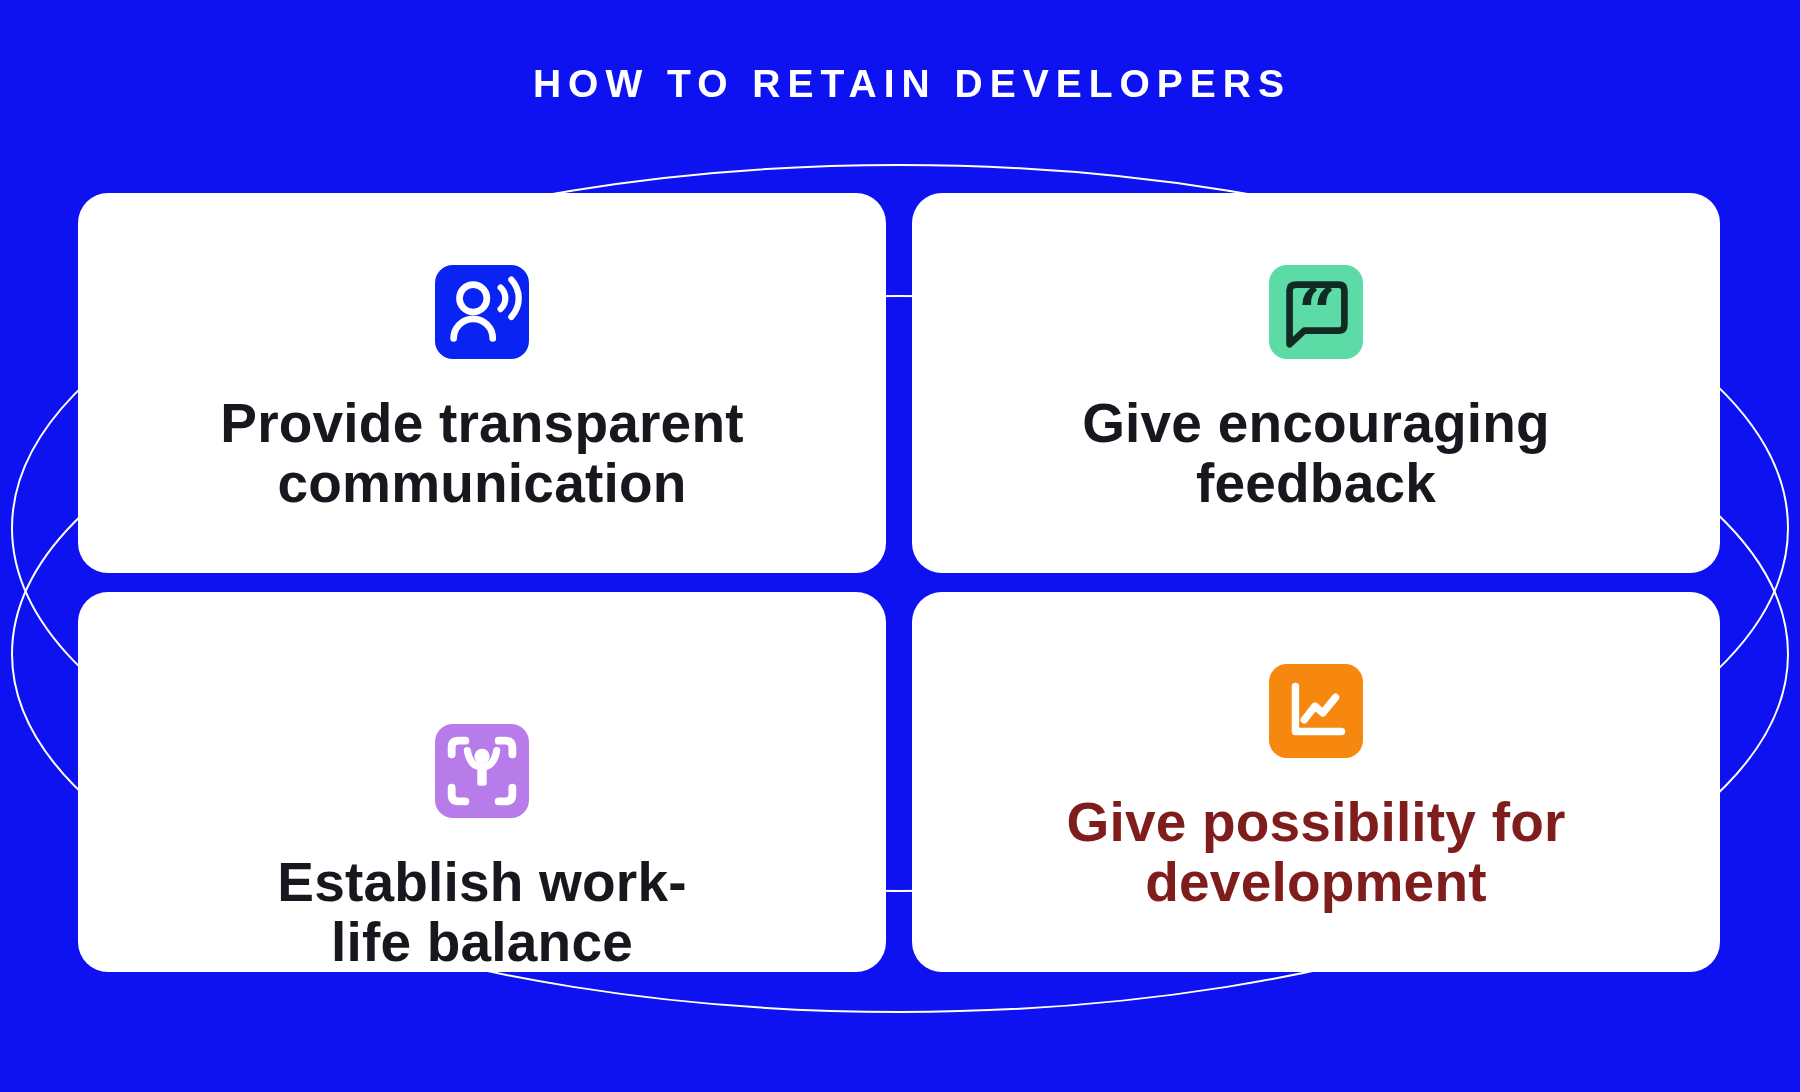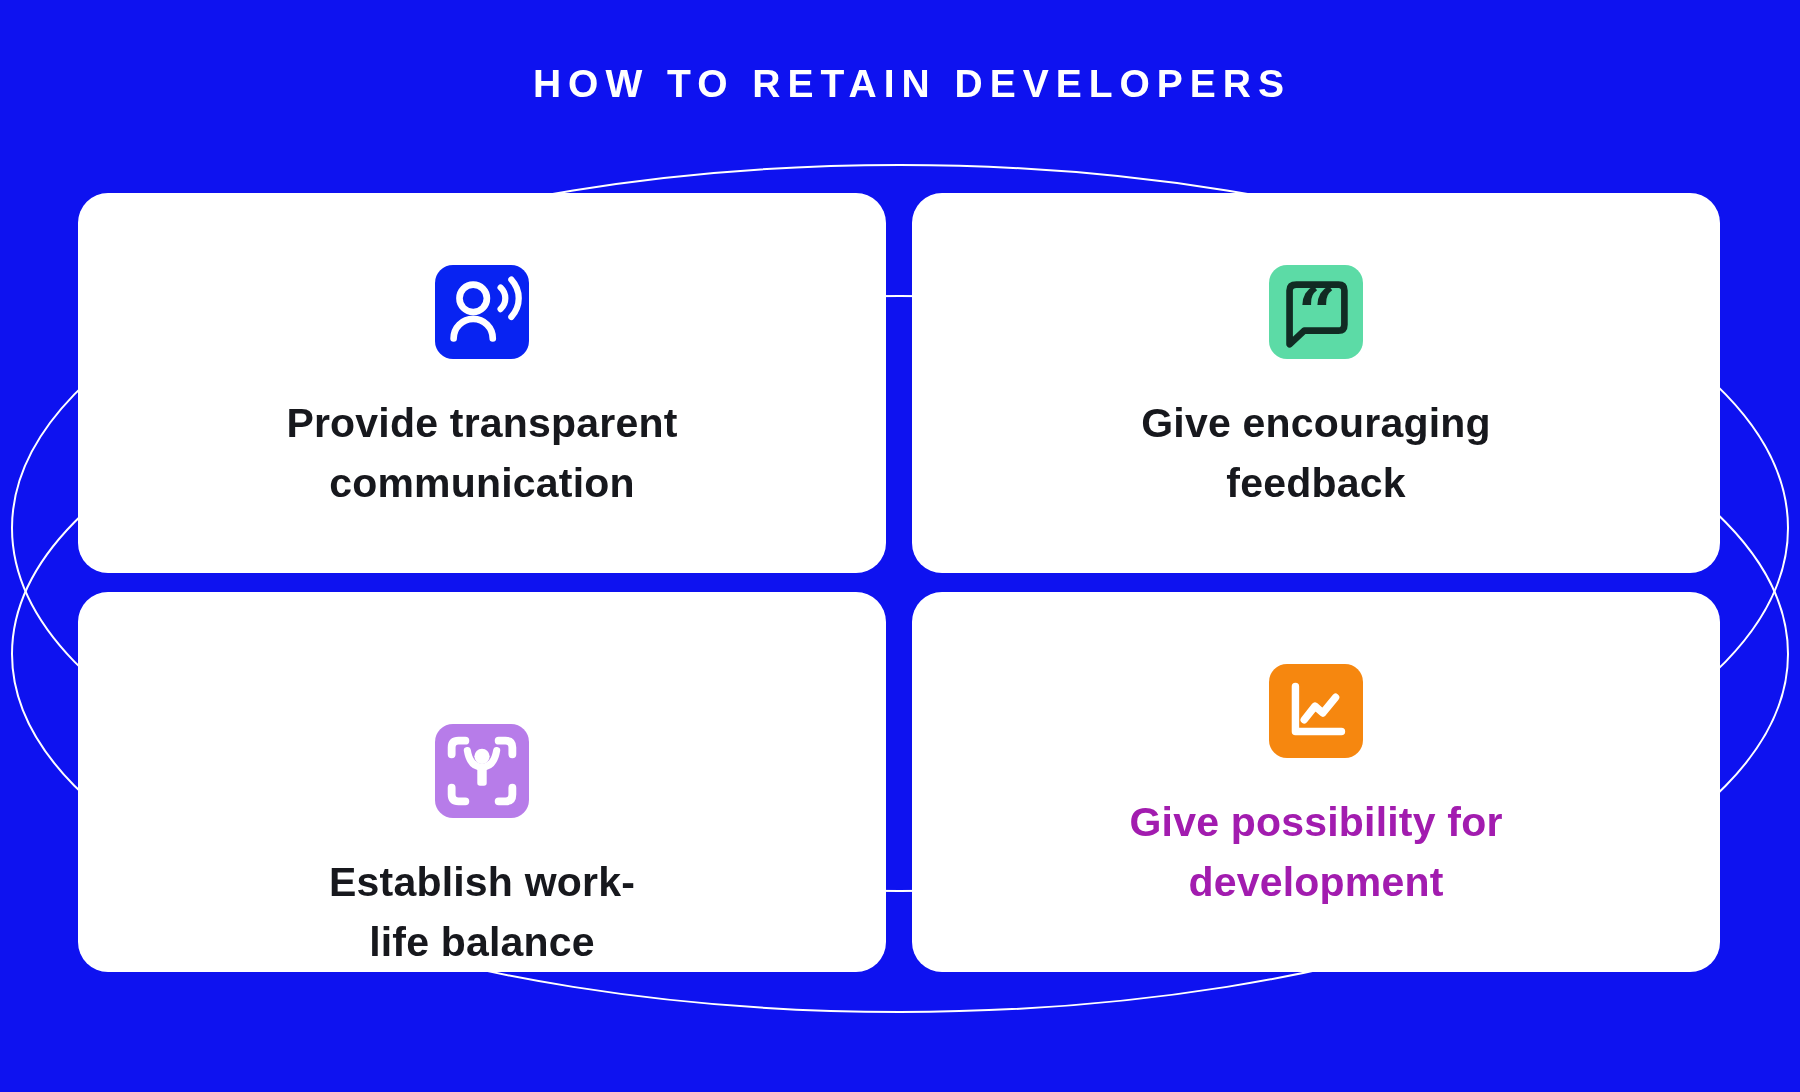--- a/index.html
+++ b/index.html
@@ -54,21 +54,21 @@
     height: 94px;
     border-radius: 18px;
     display: flex;
     align-items: center;
     justify-content: center;
     flex: none;
   }
   .icon-tile svg { width: 94px; height: 94px; display: block; }
   .card-label {
     margin-top: 34px;
-    font-size: 41px;
+    font-size: 55px;
     line-height: 60px;
     font-weight: 700;
     color: #17181D;
     text-align: center;
     white-space: pre-line;
     letter-spacing: 0.2px;
   }
 </style>
 </head>
 <body>
@@ -122,17 +122,17 @@
 life balance</div>
   </div>
 
   <div class="card card-4" style="background: rgb(255, 255, 255);">
     <span class="icon-tile" style="background: rgb(246, 135, 15); color: rgb(255, 255, 255);">
       <svg viewBox="0 0 48 48">
         <path d="M13.5 11.5 V34.5 H37" fill="none" stroke="currentColor" stroke-width="3.8" stroke-linecap="round" stroke-linejoin="round"></path>
         <path d="M18 28.5 L23.5 21.5 L27.5 25 L34 17" fill="none" stroke="currentColor" stroke-width="3.8" stroke-linecap="round" stroke-linejoin="round"></path>
       </svg>
     </span>
-    <div class="card-label" style="color: #a21caf;">Give possibility for
+    <div class="card-label" style="color: #7f1d1d;">Give possibility for
 development</div>
   </div>
 
 </div>
 
 </body></html>

